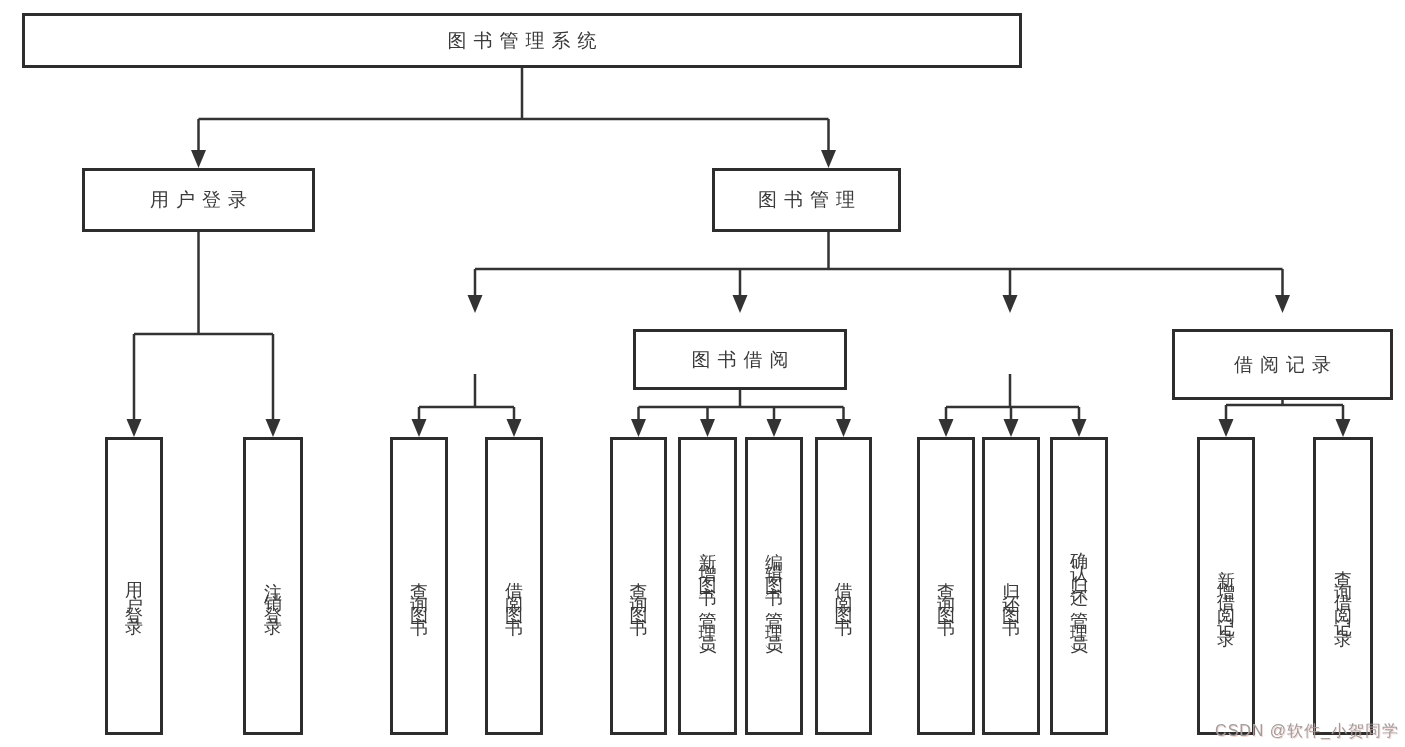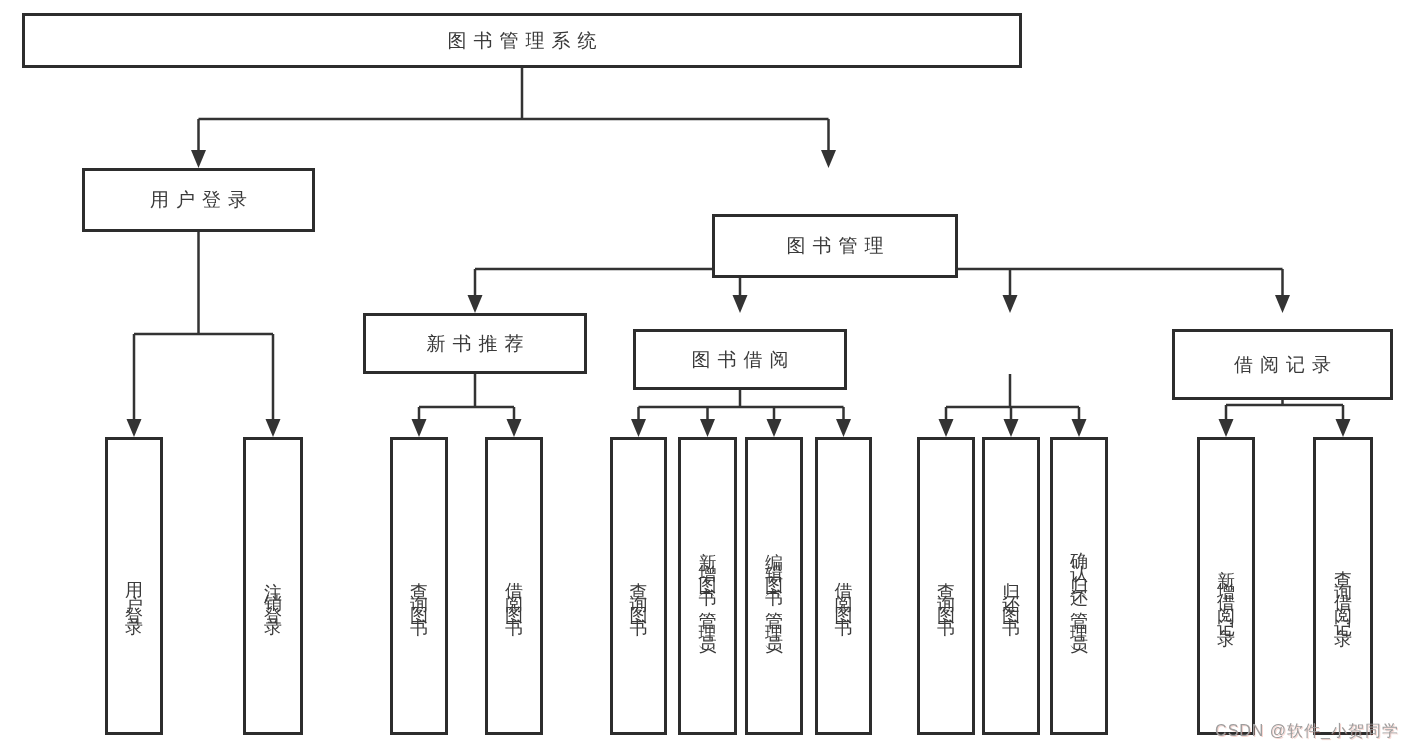--- a/index.html
+++ b/index.html
@@ -102,23 +102,22 @@
     <g stroke="#333333" stroke-width="2.5" fill="none">
       <path d="M1282.5 374 V405 M1226 405 H1343 M1226 405 V421 M1343 405 V421"></path>
       <polygon points="1218.5,419 1233.5,419 1226,437" fill="#333333" stroke="none"></polygon>
       <polygon points="1335.5,419 1350.5,419 1343,437" fill="#333333" stroke="none"></polygon>
     </g>
   </svg>
 
   <div class="hnode" style="left:22px; top:13px; width:1000px; height:55px;">图书管理系统</div>
 
   <div class="hnode" style="left:82px; top:168px; width:233px; height:64px;">用户登录</div>
-  <div class="hnode" style="left:712px; top:168px; width:246px; height:64px;margin-top:46px;">图书管理</div>
+  <div class="hnode" style="left:712px; top:168px; width:189px; height:64px;">图书管理</div>
 
-  <div class="hnode" style="left:363px; top:313px; width:224px; height:61px;">新书推荐</div>
   <div class="hnode" style="left:633px; top:313px; width:214px; height:61px;margin-top:16px;">图书借阅</div>
   <div class="hnode" style="left:1172px; top:329px; width:221px; height:71px;">借阅记录</div>
 
   <div class="vnode" style="left:105px; top:437px; width:58px; height:298px;">
     <span class="vtext">用户登录</span>
   </div>
   <div class="vnode" style="left:243px; top:437px; width:60px; height:298px;">
     <span class="vtext">注销登录</span>
   </div>
 

